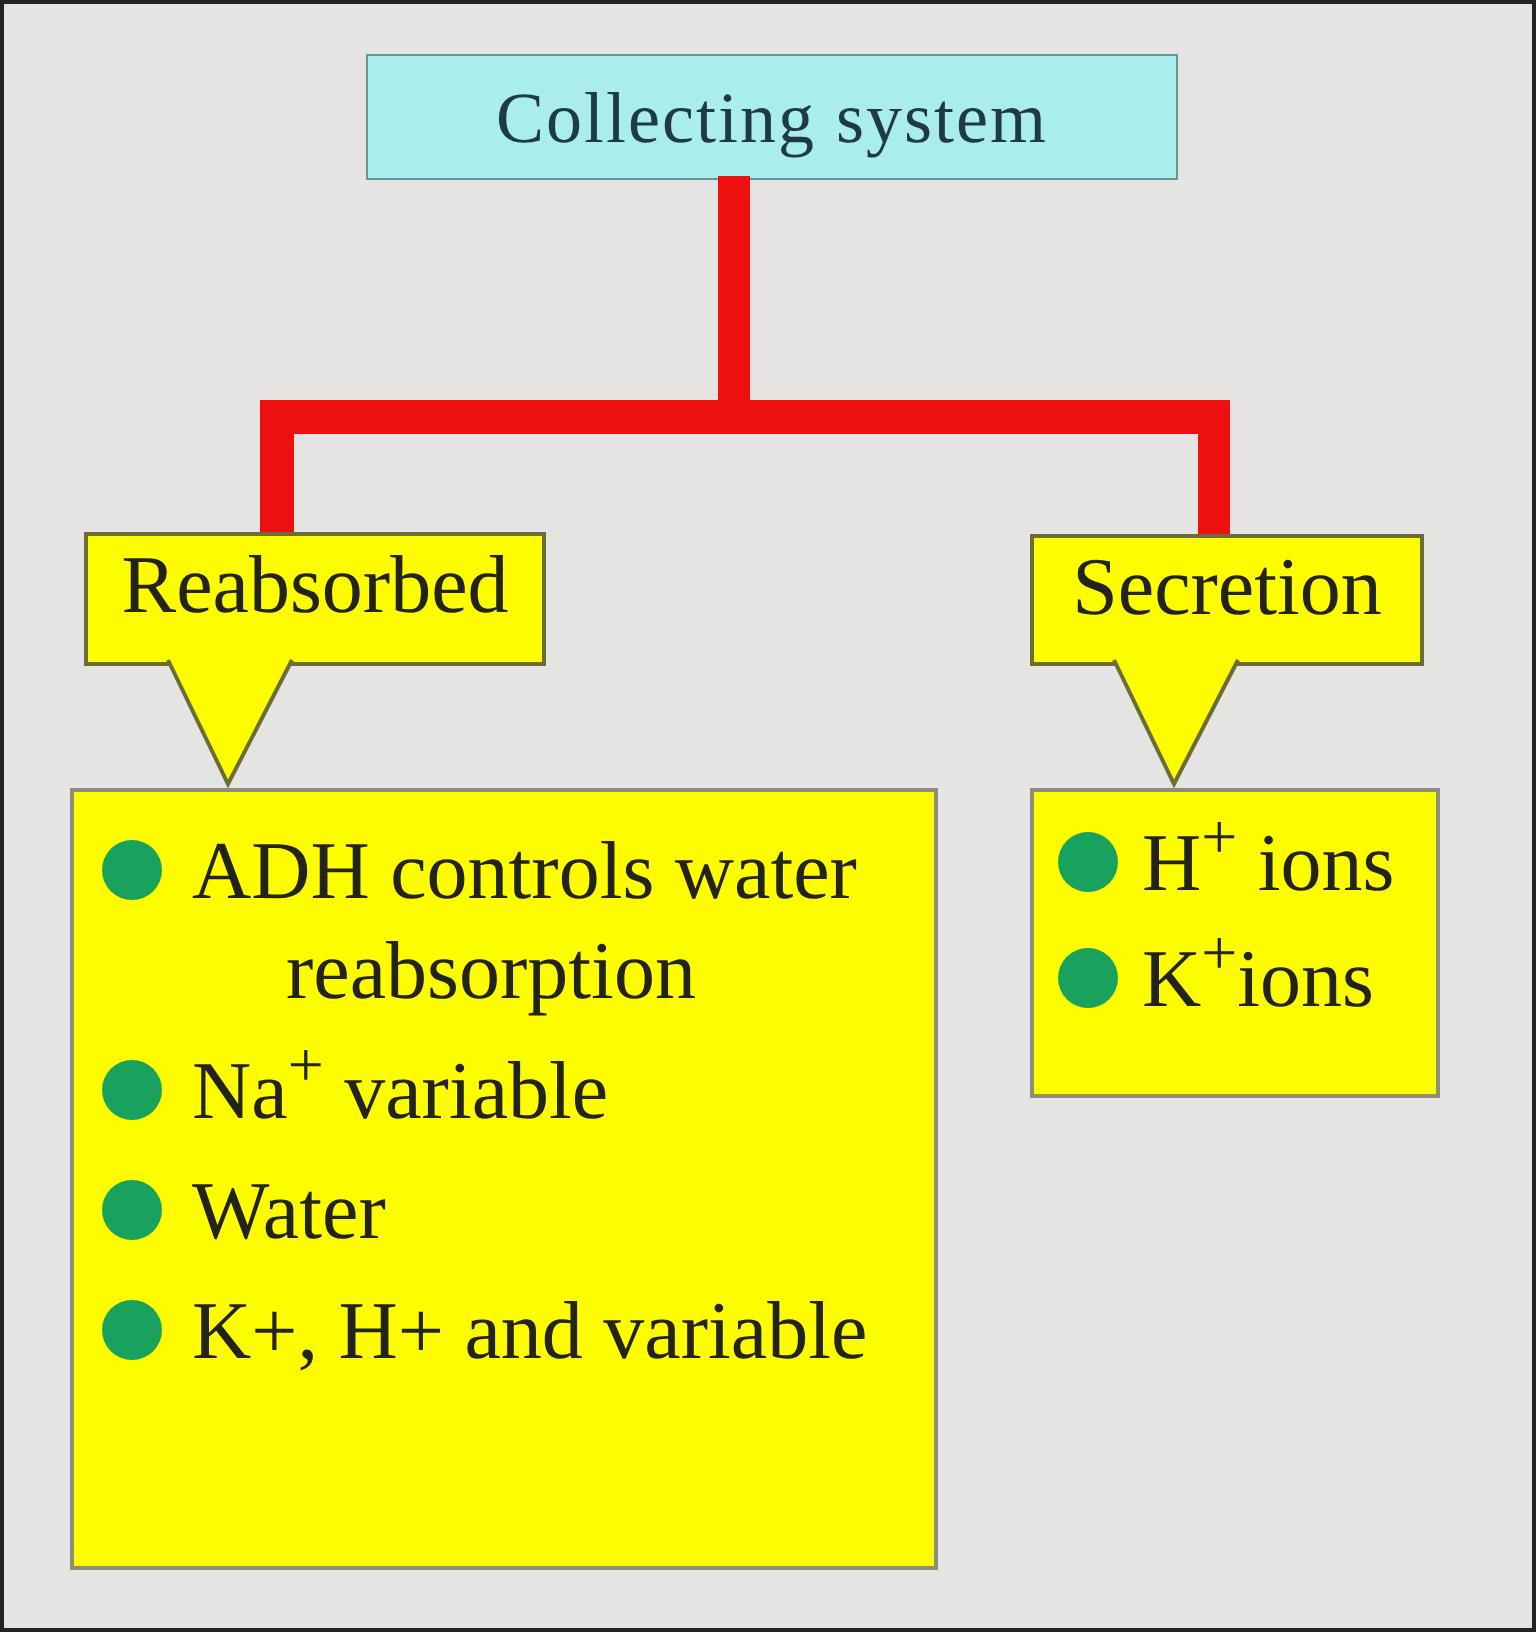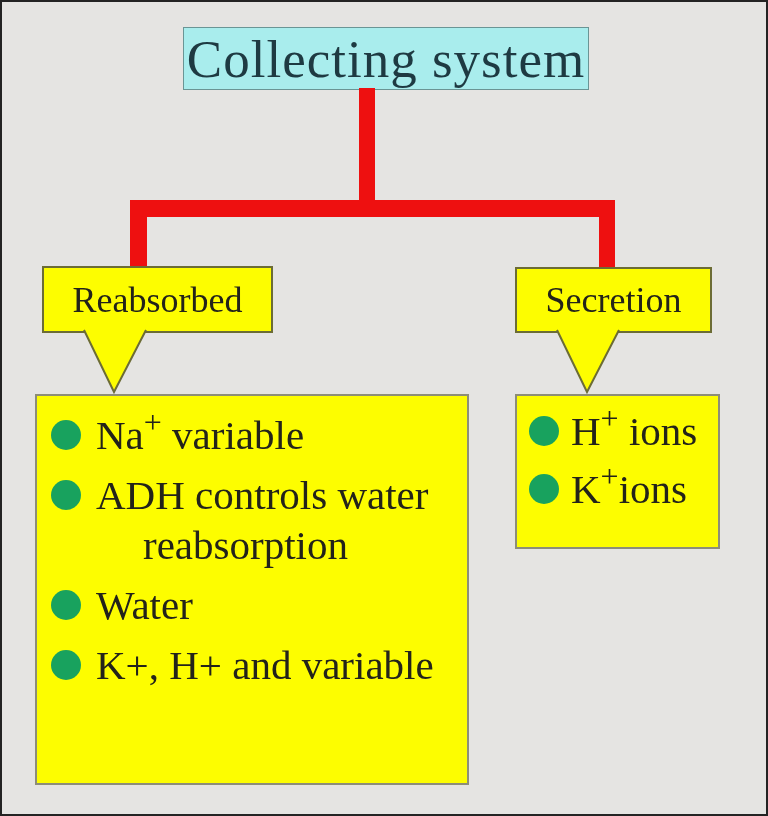--- a/index.html
+++ b/index.html
@@ -13,36 +13,36 @@
     font-family:"Liberation Serif","DejaVu Serif",serif;
   }
   .abs{position:absolute;}
   
   #title-box{
     left:181px;top:25px;width:406px;height:63px;
     background:var(--title_bg,#a9eded);
     border:1px solid var(--title_border,#6a9595);
     box-sizing:border-box;
     display:flex;align-items:center;justify-content:center;
-    font-size:53px;color:var(--title_text,#1e3a42);
+    font-size:36px;color:var(--title_text,#1e3a42);
     letter-spacing:1px;
   }
   
   .red{background:var(--connector_red,#ee1010);}
   #connector-stem{left:357px;top:86px;width:16px;height:122px;}
   #connector-crossbar{left:128px;top:198px;width:485px;height:17px;}
   #connector-drop-left{left:128px;top:198px;width:17px;height:68px;}
   #connector-drop-right{left:597px;top:198px;width:16px;height:69px;}
   
   .callout{
     background:var(--box_yellow,#fdfd00);
     border:2px solid var(--callout_border,#6c6c35);
     box-sizing:border-box;
-    display:flex;align-items:center;justify-content:center;
-    font-size:36px;color:var(--body_text,#23231a);
+    display:flex;align-items:flex-start;justify-content:center;
+    font-size:41px;color:var(--body_text,#23231a);
   }
   #callout-reabsorbed{left:40px;top:264px;width:231px;height:67px;}
   #callout-secretion{left:513px;top:265px;width:197px;height:66px;}
   .tail{overflow:visible;}
   #callout-tail-left{left:80px;top:328px;}
   #callout-tail-right{left:553px;top:328px;}
   
   .panel{
     background:var(--box_yellow,#fdfd00);
     border:2px solid var(--panel_border,#8d8d78);
@@ -95,25 +95,25 @@
     <path d="M2 0 L32 62 L64 0" fill="none" stroke="#6c6c35" stroke-width="2"></path>
   </svg>
   <svg id="callout-tail-right" class="abs tail" width="66" height="66" viewBox="0 0 66 66">
     <path d="M2 0 L32 62 L64 0 Z" fill="#fdfd00" stroke="none"></path>
     <path d="M2 0 L32 62 L64 0" fill="none" stroke="#6c6c35" stroke-width="2"></path>
   </svg>
 
   <div id="panel-reabsorbed" class="abs panel">
       <div class="item">
         <span class="bullet"></span>
-        <span class="item-text"><span>Na</span><sup>+</sup><span> variable</span></span>
+        <span class="item-text"><span>ADH controls water</span><br><span class="line2">reabsorption</span></span>
       </div>
       <div class="item">
         <span class="bullet"></span>
-        <span class="item-text"><span>ADH controls water</span><br><span class="line2">reabsorption</span></span>
+        <span class="item-text"><span>Na</span><sup>+</sup><span> variable</span></span>
       </div>
       <div class="item">
         <span class="bullet"></span>
         <span class="item-text"><span>Water</span></span>
       </div>
       <div class="item">
         <span class="bullet"></span>
         <span class="item-text"><span>K+, H+ and variable</span></span>
       </div>
     </div>

